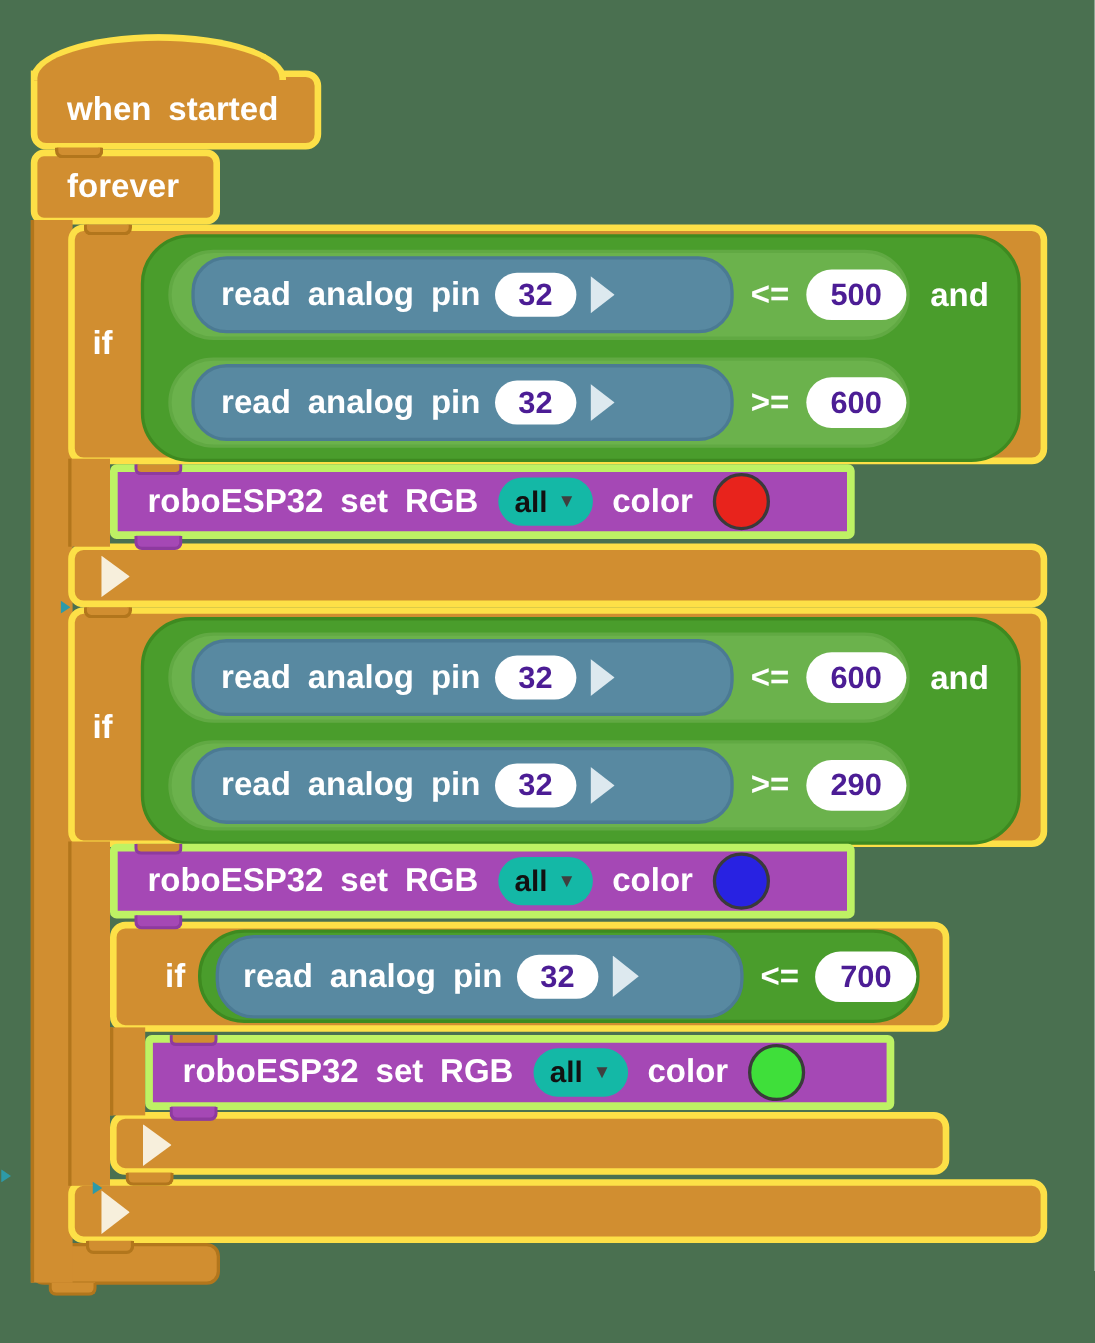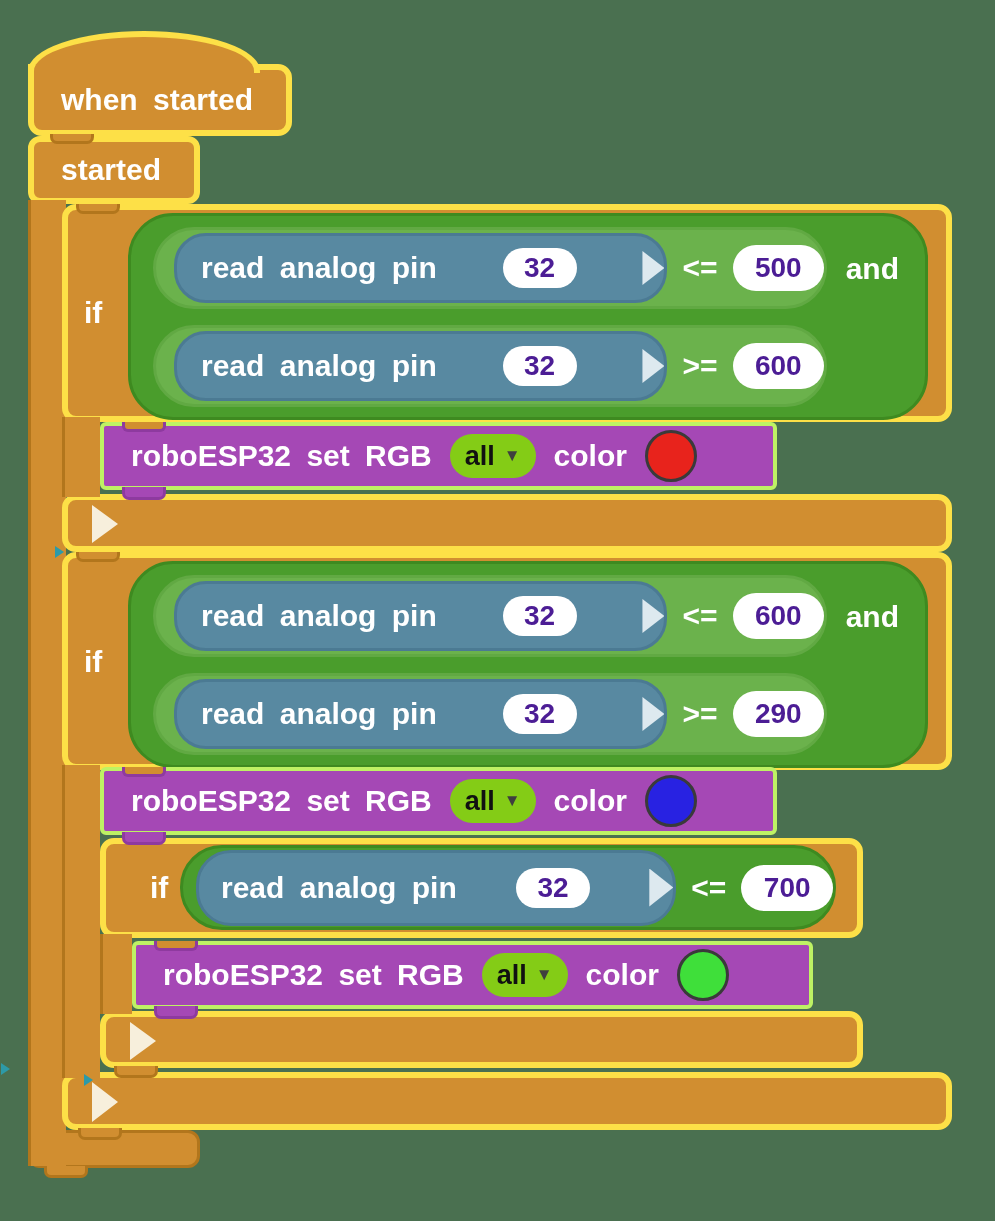--- a/index.html
+++ b/index.html
@@ -1,51 +1,51 @@
 <!DOCTYPE html>
 <html><head>
 <meta charset="utf-8">
 <style>
   html,body{margin:0;padding:0;}
   body{font-family:"Liberation Sans", sans-serif;}
   #scene{position:relative;width:995px;height:1221px;background:#4a7050;overflow:hidden;}
   .abs{position:absolute;box-sizing:border-box;}
   .orange{background:#d18e30;border:6px solid #fde047;}
   .orange-fill{background:#d18e30;}
-  .purple{background:#a548b5;border:4px solid #bef264;}
+  .purple{background:#a548b5;border:7px solid #bef264;}
   .green-dark{background:#4a9d2c;border:3px solid #3e8a20;}
   .green-light{background:#6bb24c;border:3px solid #61a943;}
   .blue{background:#5889a1;border:3px solid #4b7a93;}
   .lbl{color:#fff;font-weight:bold;font-size:30px;word-spacing:7px;white-space:nowrap;}
   .num{color:#4c1d95;font-weight:bold;font-size:28px;white-space:nowrap;}
   .flexrow{display:flex;align-items:center;}
   .oval{background:#ffffff;display:flex;align-items:center;justify-content:center;}
   .oval-sm{width:74px;height:40px;border-radius:20px;}
   .oval-lg{width:92px;height:46px;border-radius:23px;}
   .tri-expand{clip-path:polygon(0 0,100% 50%,0 100%);background:#dde9ef;}
   .tri-cream{clip-path:polygon(0 0,100% 50%,0 100%);background:#f7efdc;}
   .tri-teal{clip-path:polygon(0 0,100% 50%,0 100%);background:#2d9aa8;}
   .spine{border:none;border-left:3px solid #b2761c;}
   .tab-o{background:#d18e30;border:3px solid #b2761c;border-top:none;border-radius:0 0 7px 7px;}
   .tab-p{background:#a548b5;border:3px solid #8e3a9f;border-top:none;border-radius:0 0 7px 7px;}
   .notch-p{background:#d18e30;border:3px solid #8e3a9f;border-top:none;border-radius:0 0 6px 6px;}
-  .dropdown{background:#84cc16;height:44px;border-radius:22px;display:flex;align-items:center;justify-content:center;gap:9px;padding:0 15px;text-align:right;}
+  .dropdown{background:#14b8a6;height:44px;border-radius:22px;display:flex;align-items:center;justify-content:center;gap:9px;padding:0 15px;text-align:right;}
   .dropdown .dval{color:#111;font-size:27px;font-weight:600;}
   .dropdown .dcaret{color:#3f3f3f;font-size:17px;}
   .swatch{width:46px;height:46px;border-radius:50%;border:3px solid #3a3a3a;}
   .comp{border-radius:41px;display:flex;align-items:center;padding-left:18px;gap:15px;}
-  .bluepill{border-radius:32px;display:flex;align-items:center;padding-left:24px;gap:13px;justify-content:space-between;}
+  .bluepill{border-radius:32px;display:flex;align-items:center;padding-left:24px;gap:13px;}
 </style>
 </head>
 <body>
 
 <div id="scene">
 
   <div class="abs orange" style="left:28px;top:136px;width:172px;height:68px;border-radius:12px;z-index:1;display:flex;align-items:center;padding-left:27px;">
-    <span class="lbl">started</span>
+    <span class="lbl">forever</span>
   </div>
   <div class="abs orange-fill" style="left:28px;top:1130px;width:172px;height:38px;border:3px solid #b2761c;border-radius:0 12px 12px 12px;z-index:1;"></div>
   <div class="abs tab-o" style="left:44px;top:1166px;width:44px;height:12px;z-index:2;"></div>
   <div class="abs orange-fill spine" style="left:28px;top:200px;width:38px;height:966px;z-index:2;"></div>
 
   <div class="abs orange" style="left:62px;top:204px;width:890px;height:218px;border-radius:14px;z-index:3;"></div>
   <div class="abs tab-o" style="left:76px;top:204px;width:44px;height:10px;z-index:4;"></div>
   <div class="abs orange-fill spine" style="left:62px;top:417px;width:38px;height:80px;z-index:4;"></div>
   <div class="abs orange" style="left:62px;top:494px;width:890px;height:58px;border-radius:14px;z-index:3;"></div>
   <span class="abs lbl" style="left:84px;top:296px;z-index:6;">if</span>

